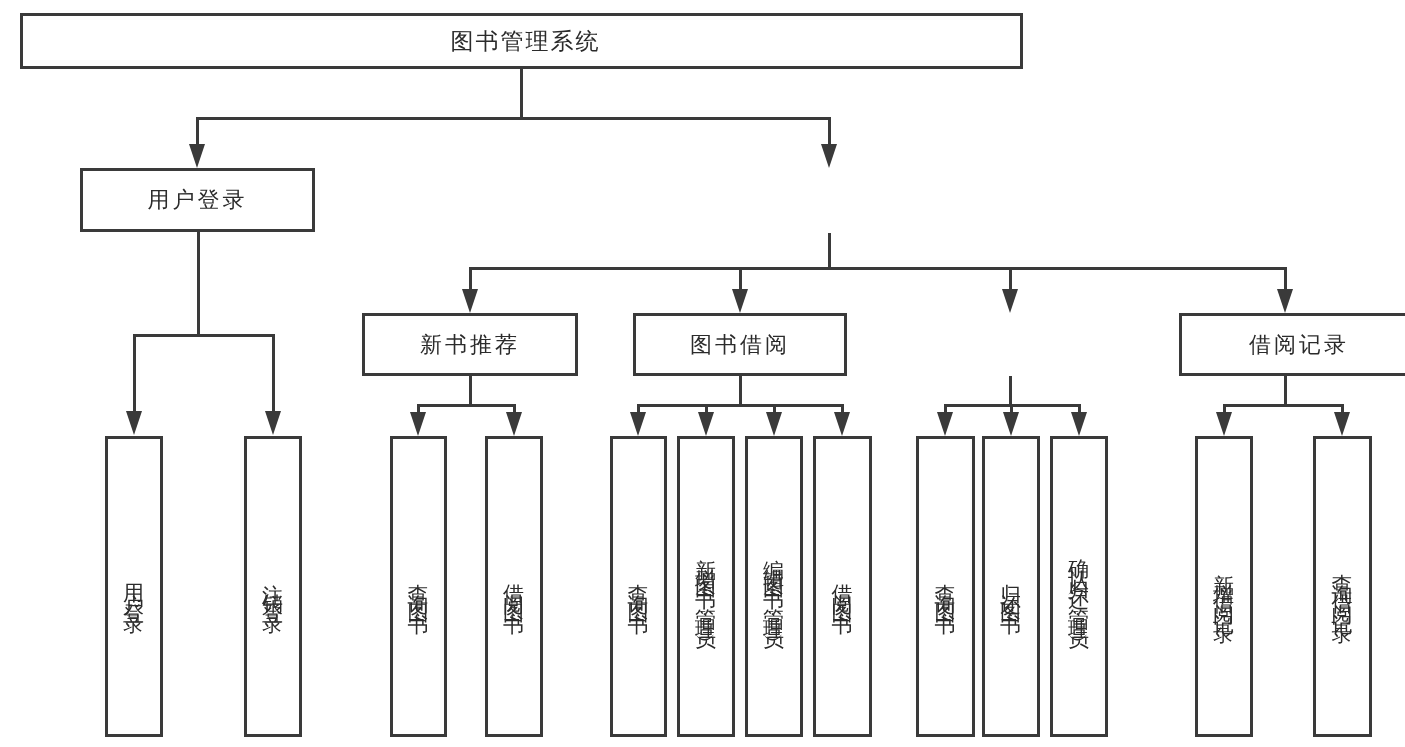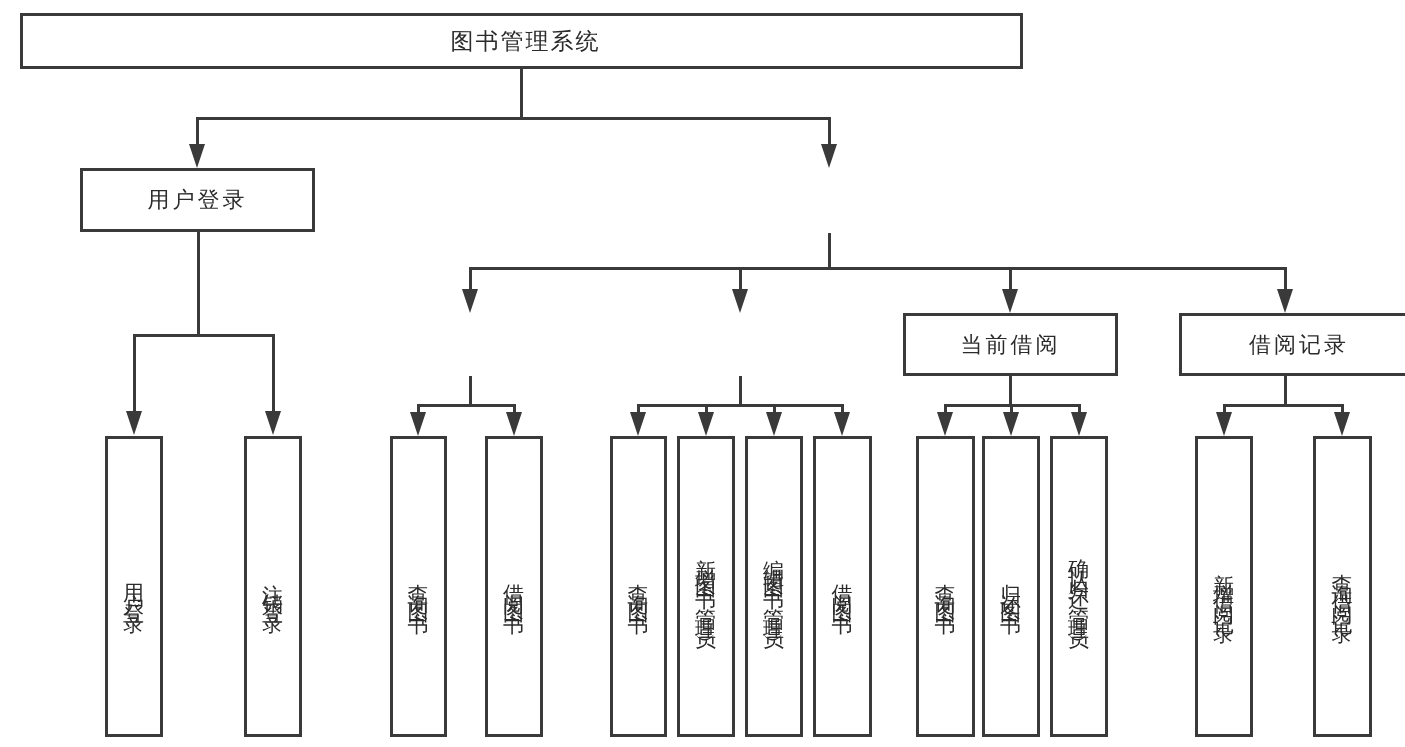--- a/index.html
+++ b/index.html
@@ -27,25 +27,28 @@
 
   <div class="box" style="left:20px;top:13px;width:1003px;height:56px;padding-left:8px;">
     <span class="root-label">图书管理系统</span>
   </div>
 
   <div class="box" style="left:80px;top:168px;width:235px;height:64px;">
     <span class="h-label">用户登录</span>
   </div>
 
 
+  <div class="box" style="left:362px;top:313px;width:216px;height:63px;">
+    <span class="h-label">新书推荐</span>
+  </div>
 
+  <div class="box" style="left:633px;top:313px;width:214px;height:63px;">
+    <span class="h-label">图书借阅</span>
+  </div>
 
-  <div class="box" style="left:903px;top:313px;width:215px;height:63px;">
-    <span class="h-label">当前借阅</span>
-  </div>
 
   <div class="box" style="left:1179px;top:313px;width:240px;height:63px;">
     <span class="h-label">借阅记录</span>
   </div>
 
   <div class="box" style="left:105px;top:436px;width:58px;height:301px;">
     <span class="v-text">用户登录</span>
   </div>
 
   <div class="box" style="left:244px;top:436px;width:58px;height:301px;">

